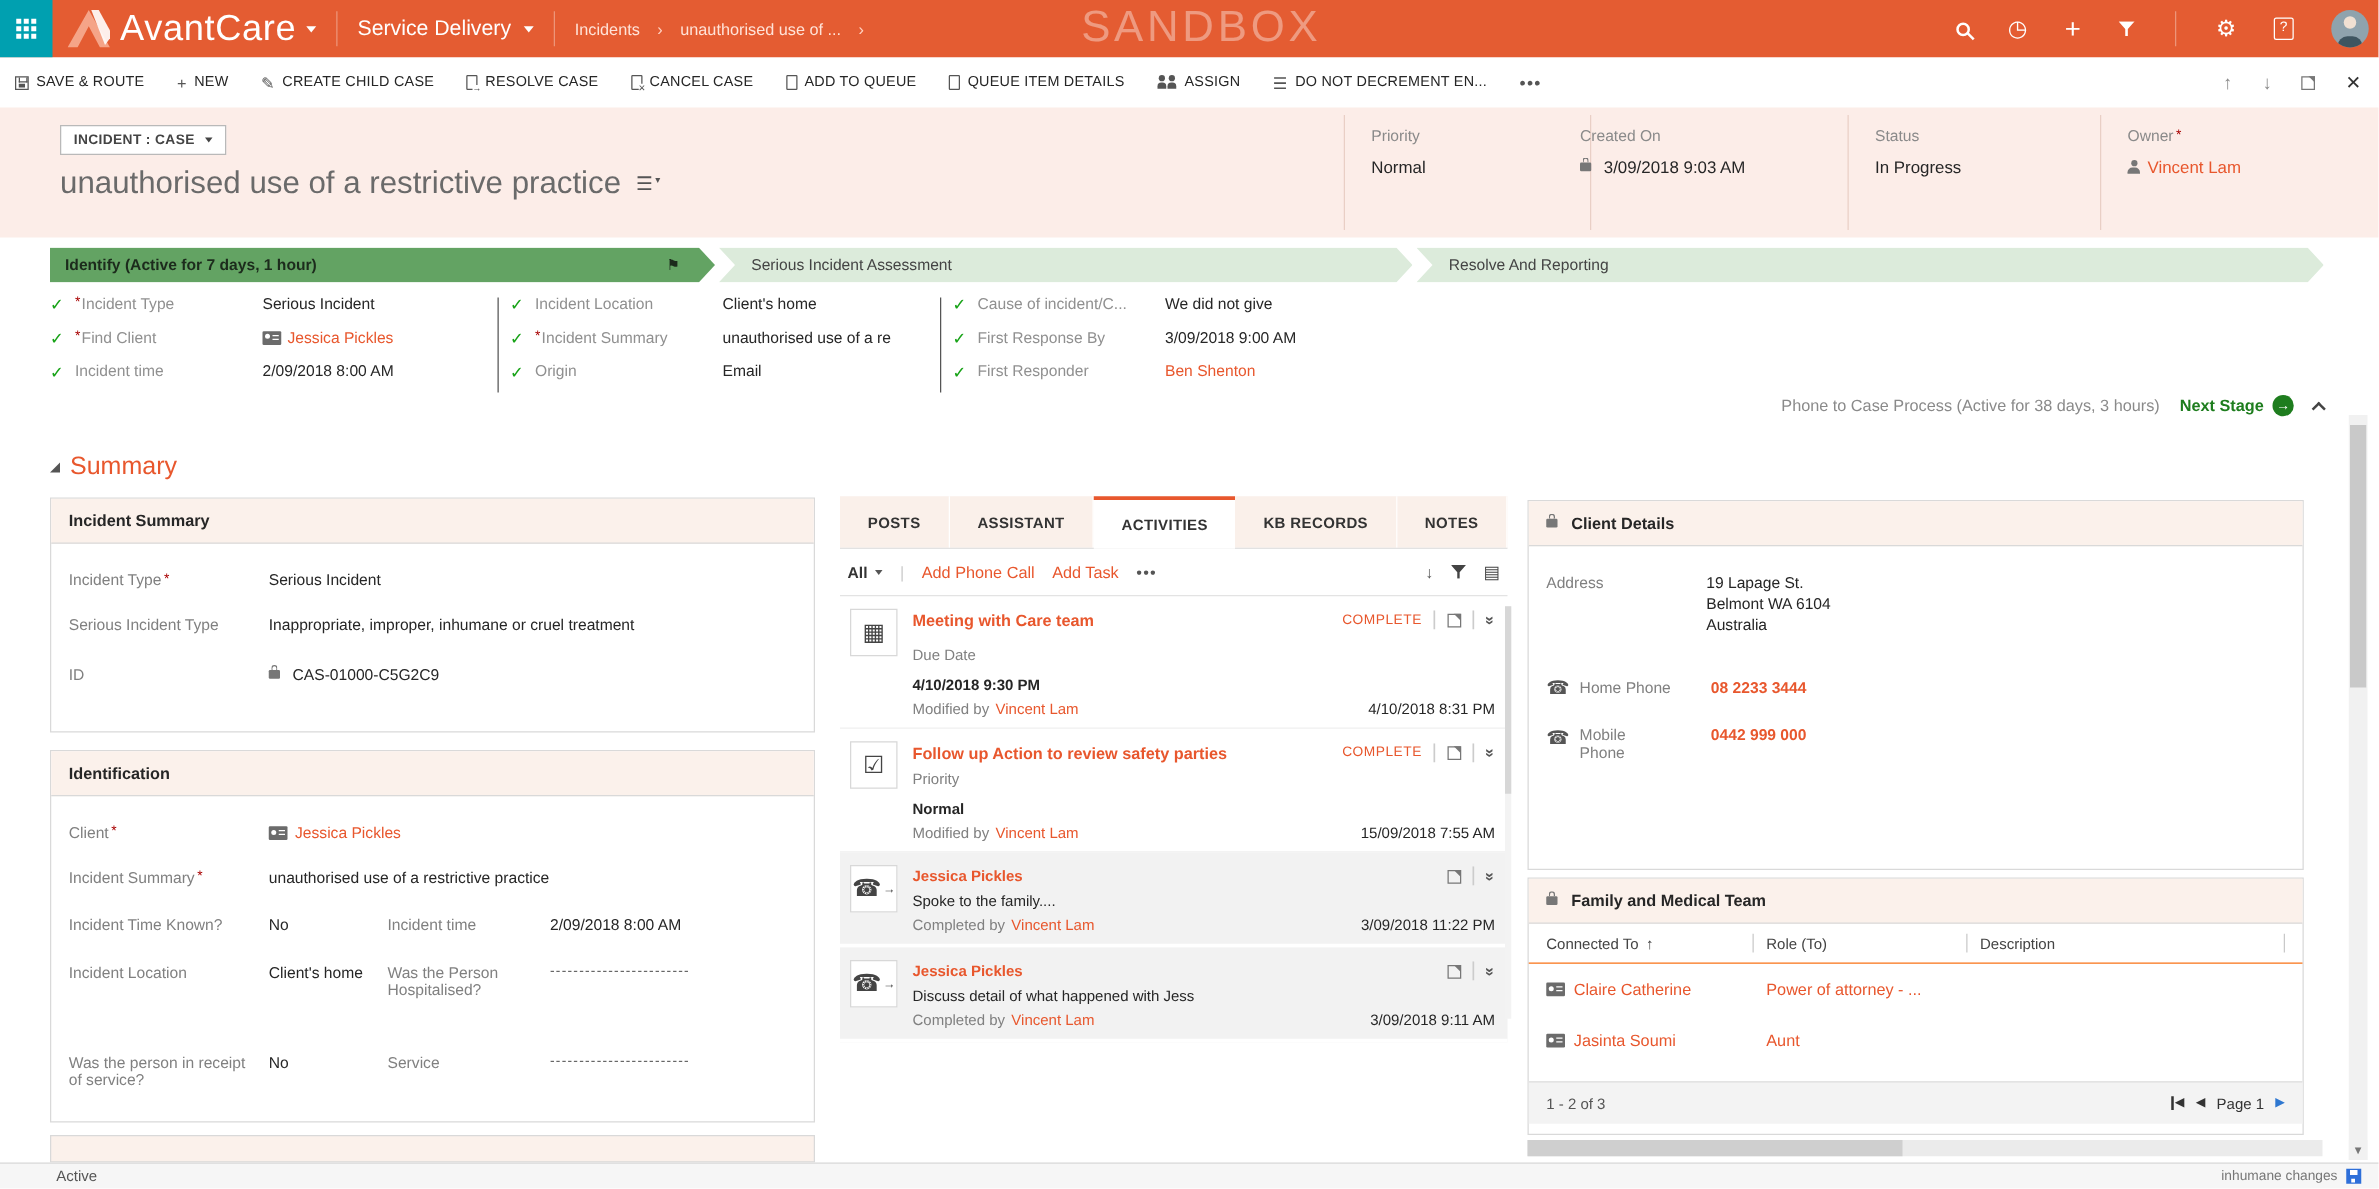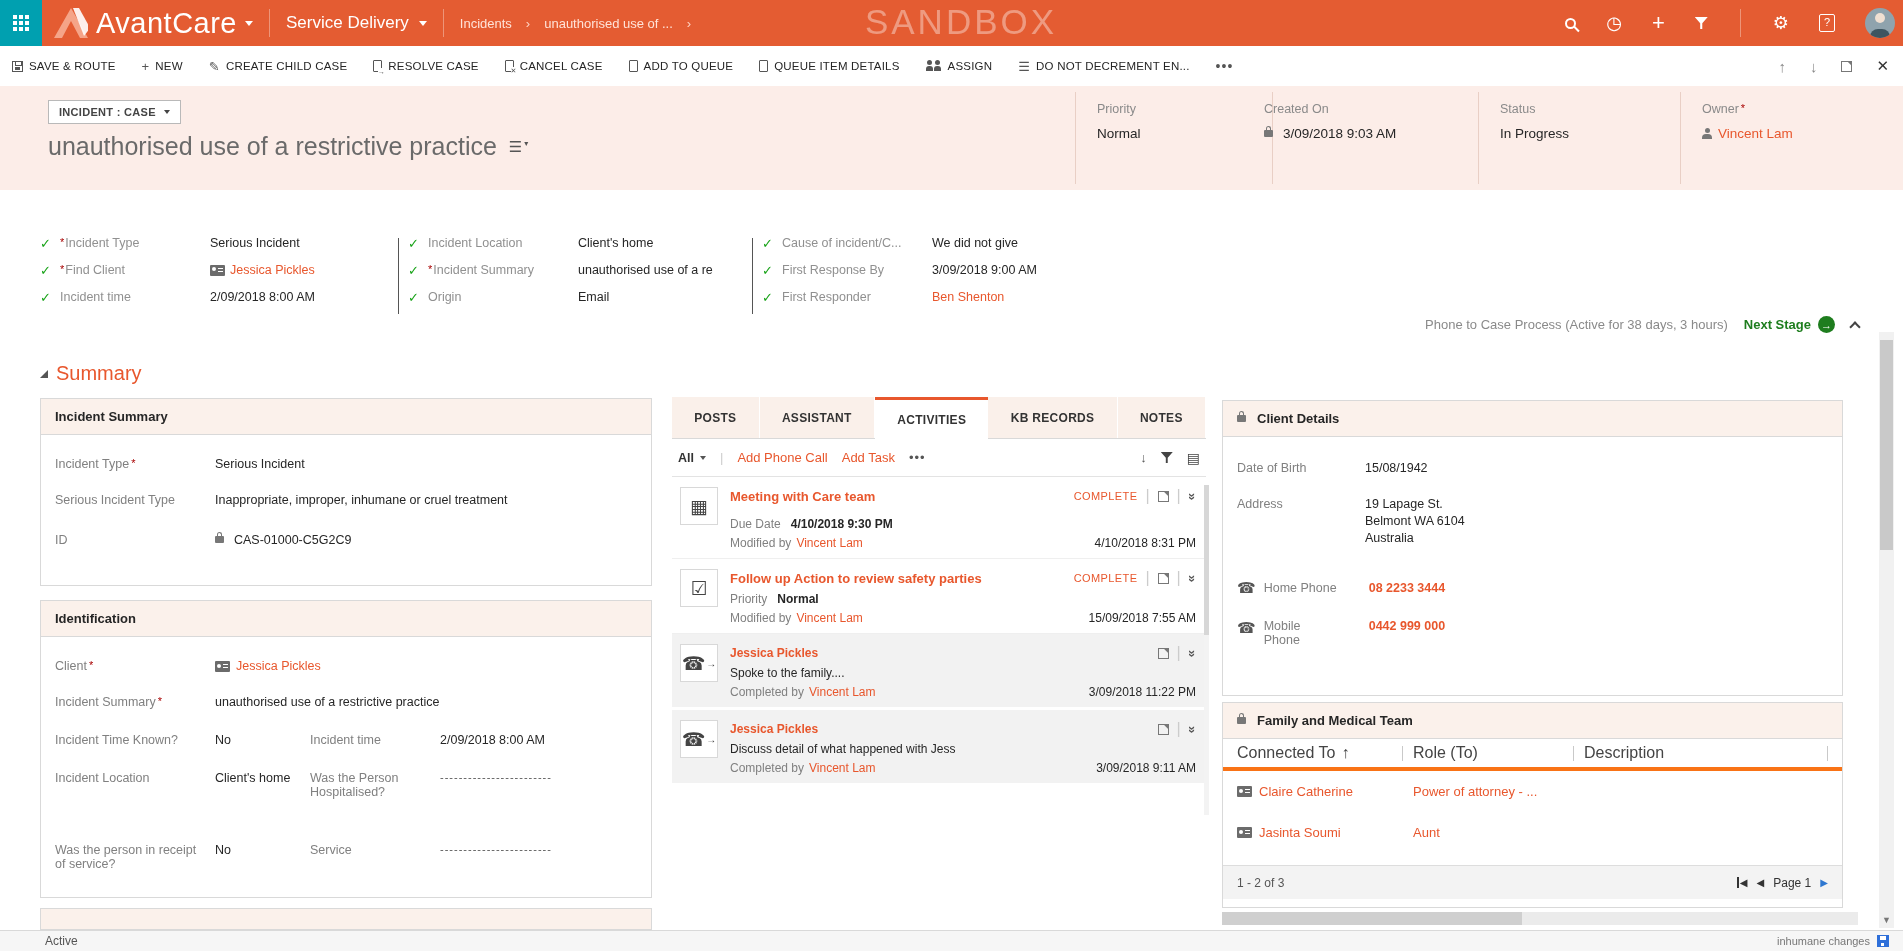--- a/index.html
+++ b/index.html
@@ -124,32 +124,32 @@
   .item{display:flex;padding:10px 10px 8px 8px;gap:12px;border-bottom:1px solid #EFEFEF;}
   .item.shaded{background:#F2F2F2;border-bottom:3px solid #fff;}
   .icon-box{width:38px;height:38px;border:1px solid #D8D8D8;background:#fff;display:flex;align-items:center;justify-content:center;color:#444;font-size:19px;flex:0 0 auto;}
   .item-body{flex:1 1 auto;min-width:0;}
   .item-l1{display:flex;align-items:center;}
   .item-title{color:#E8572D;font-weight:bold;font-size:13px;cursor:pointer;}
   .item.shaded .item-title{font-size:12px;}
   .item-ctrl{margin-left:auto;display:flex;align-items:center;gap:8px;color:#555;}
   .status-complete{color:#E8572D;font-size:11px;letter-spacing:.4px;cursor:pointer;}
   .i-chev2{display:inline-block;transform:rotate(90deg);font-weight:bold;color:#555;font-size:13px;cursor:pointer;}
-  .item-l2{font-size:12px;margin-top:7px;display:flex;gap:10px;}
+  .item-l2{font-size:12px;margin-top:7px;display:flex;gap:10px;flex-direction:column;}
   .item-l2 .m-label{color:#808080;}
   .item-l2 .m-value{color:#262626;font-weight:bold;}
   .item-l2 .m-desc{color:#262626;}
   .item-l3{font-size:12px;margin-top:5px;display:flex;gap:5px;align-items:center;}
   .item-l3 .m-label{color:#808080;}
   .item-date{margin-left:auto;color:#262626;}
   .mid-scroll{position:absolute;right:-3px;top:88px;width:5px;height:330px;background:#F3F3F3;}
   .mid-scroll .thumb{width:5px;height:150px;background:#D7D7D7;}
 
   
-  .ft-header{display:flex;align-items:center;height:32px;border-bottom:4px solid #f97316;font-size:16px;color:#444;padding:0 14px;}
+  .ft-header{display:flex;align-items:center;height:32px;border-bottom:1px solid #f97316;font-size:12px;color:#444;padding:0 14px;}
   .ft-col-div{width:1px;height:15px;background:#C9C9C9;margin:0 10px;}
   .ft-row{display:flex;align-items:center;height:41px;padding:0 14px;font-size:13px;}
   .ft-footer{height:34px;background:#F3F3F3;border-top:1px solid #DDD;display:flex;align-items:center;padding:0 14px;font-size:12px;color:#555;}
   .rn{margin-left:auto;display:flex;align-items:center;gap:9px;color:#333;font-size:12px;}
   .rn-first{border-left:2px solid #333;padding-left:1px;font-size:10px;color:#333;cursor:pointer;}
   .rn-prev{font-size:10px;color:#333;cursor:pointer;}
   .rn-next{font-size:10px;color:#2E77D0;cursor:pointer;}
   .phone-glyph{font-size:15px;color:#555;}
 
   
@@ -285,20 +285,28 @@
     </div>
     <div class="hd-field" style="left:1702px;">
       <div class="hd-label"><span>Owner</span><span class="req">*</span></div>
       <div class="hd-value">
           <span class="i-person"></span>
           <span class="link">Vincent Lam</span>
         </div>
     </div>
   </div>
 
+  <div class="bpf">
+    <div class="stage active">
+      <span>Identify (Active for 7 days, 1 hour)</span>
+      <span class="flag">⚑</span>
+    </div>
+    <div class="stage next stage2"><span>Serious Incident Assessment</span></div>
+    <div class="stage next stage3"><span>Resolve And Reporting</span></div>
+  </div>
 
   <div class="pf-area">
     <div class="pf-col" style="left:0;width:350px;">
       <div class="pf-row">
         <span class="i-check">✓</span>
         <span class="pf-label"><span class="req">*</span><span>Incident Type</span></span>
         <span class="pf-value">Serious Incident</span>
       </div>
       <div class="pf-row">
         <span class="i-check">✓</span>
@@ -547,24 +555,20 @@
     <div class="mid-scroll">
         <div class="thumb"></div>
       </div>
   </div>
 
   <div class="card" style="left:1222px;top:400px;width:621px;height:296px;">
     <div class="card-head">
       <span class="i-lock"></span>
       <span>Client Details</span>
     </div>
-    <div class="frow" style="margin-top:24px;">
-      <span class="flabel" style="width:128px;">Date of Birth</span>
-      <span class="fvalue">15/08/1942</span>
-    </div>
     <div class="frow" style="margin-top:22px;">
       <span class="flabel" style="width:128px;">Address</span>
       <span class="fvalue" style="flex-direction:column;gap:3px;align-items:flex-start;">
         <span>19 Lapage St.</span>
         <span>Belmont WA 6104</span>
         <span>Australia</span>
       </span>
     </div>
     <div class="frow" style="margin-top:34px;align-items:center;">
       <span class="phone-glyph">☎</span>

